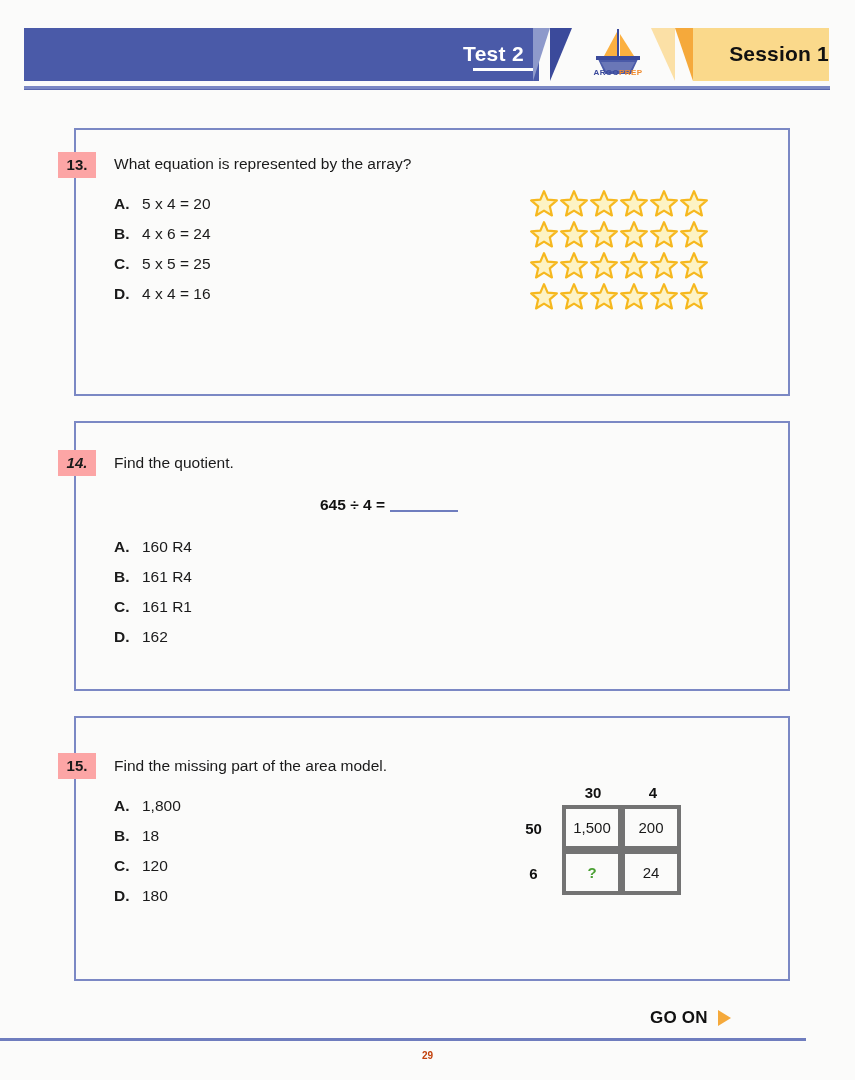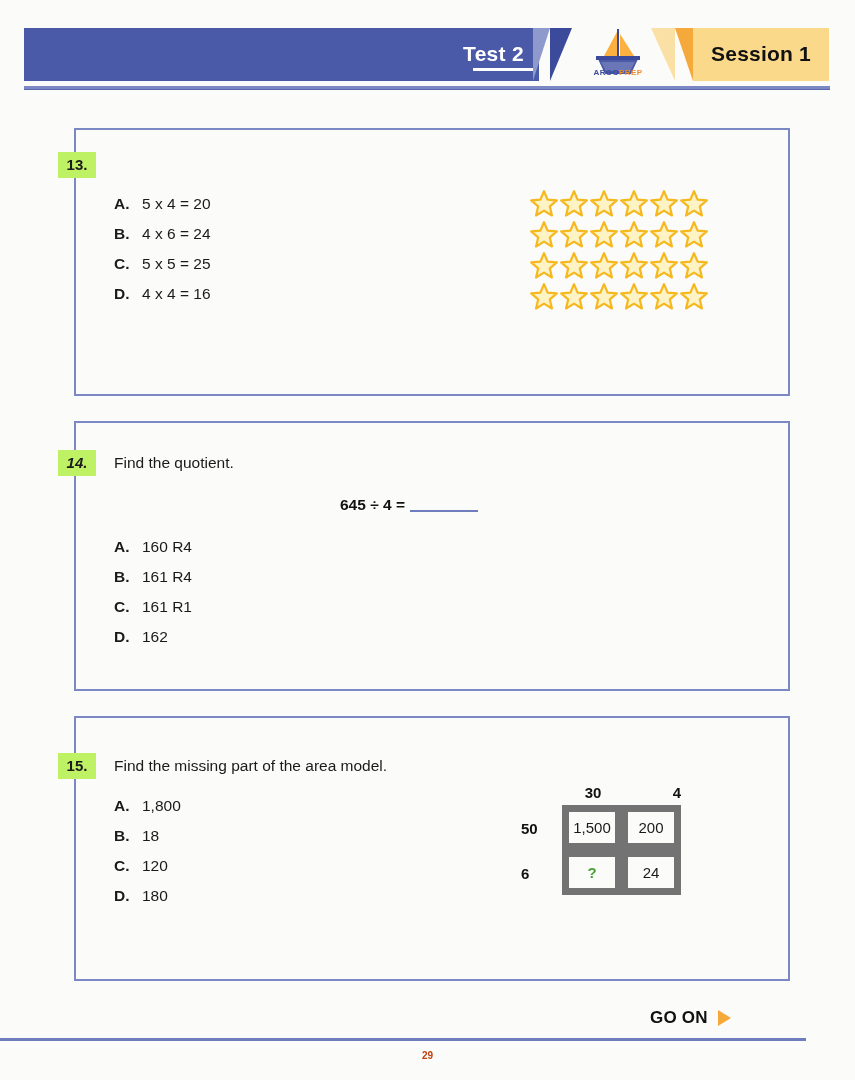--- a/index.html
+++ b/index.html
@@ -103,21 +103,21 @@
     top: 28px;
     width: 136px;
     height: 53px;
     background: #fad98b;
   }
   .session-label {
     position: absolute;
     left: 669px;
     top: 42px;
     width: 136px;
-    text-align: center;
+    text-align: right;
     color: #111111;
     font-size: 21px;
     font-weight: bold;
     letter-spacing: 0.2px;
   }
 
   
   #logo {
     position: absolute;
     left: 560px;
@@ -160,21 +160,21 @@
     position: absolute;
     border: 2px solid #7b88c4;
     background: #fbfbfa;
   }
   #qbox-13 { left: 74px; top: 128px; width: 716px; height: 268px; }
   #qbox-14 { left: 74px; top: 421px; width: 716px; height: 270px; }
   #qbox-15 { left: 74px; top: 716px; width: 716px; height: 265px; }
 
   .qnum {
     position: absolute;
-    background: #bef264;
+    background: #fca5a5;
     color: #1a1a1a;
     font-size: 15px;
     font-weight: bold;
     text-align: center;
     line-height: 26px;
     width: 38px;
     height: 26px;
   }
   #qnum-13 { left: 58px; top: 152px; }
   #qnum-14 { left: 58px; top: 450px; font-style: italic; }
@@ -216,21 +216,21 @@
     top: 190px;
     display: grid;
     grid-template-columns: repeat(6, 30px);
     grid-auto-rows: 31px;
   }
   .star-cell { width: 30px; height: 31px; }
 
   
   #equation {
     position: absolute;
-    left: 340px;
+    left: 320px;
     top: 496px;
     font-size: 15.5px;
     font-weight: bold;
     color: #111111;
     display: flex;
     align-items: flex-end;
   }
   #equation-blank {
     display: inline-block;
     width: 68px;
@@ -243,46 +243,45 @@
   
   #area-model {
     position: absolute;
     left: 521px;
     top: 784px;
   }
   .am-col-headers {
     display: flex;
     margin-left: 42px;
     height: 22px;
-    gap: 24px;
   }
   .am-col-header {
     width: 60px;
     text-align: center;
     font-size: 15px;
     font-weight: bold;
     color: #111111;
   }
   .am-row {
     display: flex;
     align-items: stretch;
   }
   .am-row-header {
     width: 42px;
     padding-right: 17px;
-    text-align: left;
+    text-align: center;
     font-size: 15px;
     font-weight: bold;
     color: #111111;
     line-height: 45px;
   }
   .am-cell {
     width: 60px;
     height: 45px;
-    border: 7px solid #737373;
+    border: 4px solid #737373;
     margin-left: -1px;
     margin-top: -1px;
     display: flex;
     align-items: center;
     justify-content: center;
     font-size: 15px;
     color: #1a1a1a;
     background: #fbfbfa;
   }
   .am-cell.missing { color: #4aa033; font-weight: bold; }
@@ -359,20 +358,21 @@
 
     <div class="orange-band"></div>
     <div class="session-label">Session 1</div>
 
     <div class="header-rule"></div>
     <div class="header-rule-2"></div>
   </div>
 
   <div class="qbox" id="qbox-13"></div>
   <div class="qnum" id="qnum-13">13.</div>
+  <div class="qtext" id="qtext-13">What equation is represented by the array?</div>
 
   <div class="choices" id="choices-13">
     <div class="choice">
       <span class="choice-letter">A.</span>
       <span class="choice-text">5 x 4 = 20</span>
     </div>
     <div class="choice">
       <span class="choice-letter">B.</span>
       <span class="choice-text">4 x 6 = 24</span>
     </div>

